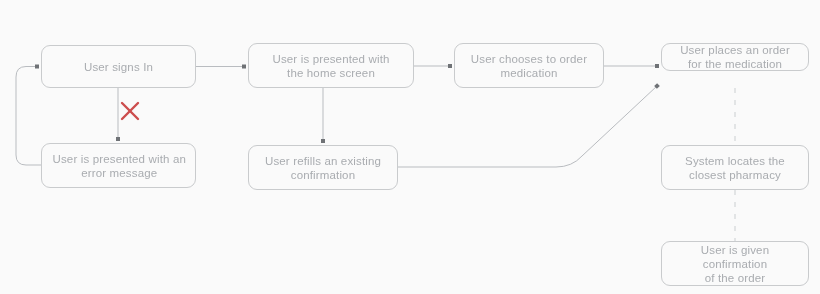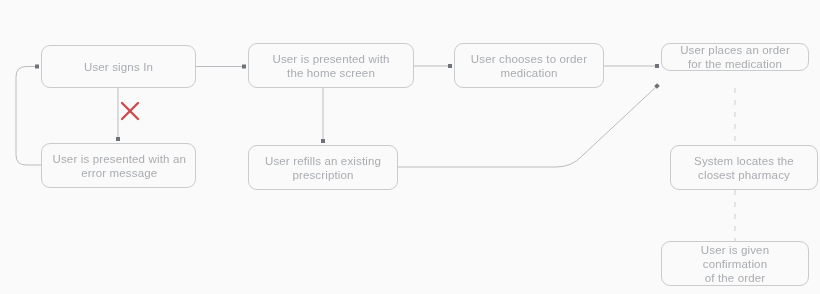--- a/index.html
+++ b/index.html
@@ -101,24 +101,24 @@
 for the medication</span>
   </div>
 
   <div class="node" style="left:41px; top:143px; width:155px; height:45px;justify-content:flex-end;">
     <span>User is presented with an
 error message</span>
   </div>
 
   <div class="node" style="left:248px; top:145px; width:150px; height:45px;">
     <span>User refills an existing
-prescription</span>
+confirmation</span>
   </div>
 
-  <div class="node" style="left:661px; top:145px; width:148px; height:45px;margin-left:9px;">
+  <div class="node" style="left:661px; top:145px; width:148px; height:45px;">
     <span>System locates the
 closest pharmacy</span>
   </div>
 
   <div class="node" style="left:661px; top:241px; width:148px; height:45px;">
     <span>User is given confirmation
 of the order</span>
   </div>
 
   <svg class="x-mark" style="left:119px; top:100px;" viewBox="0 0 22 22" xmlns="http://www.w3.org/2000/svg">

